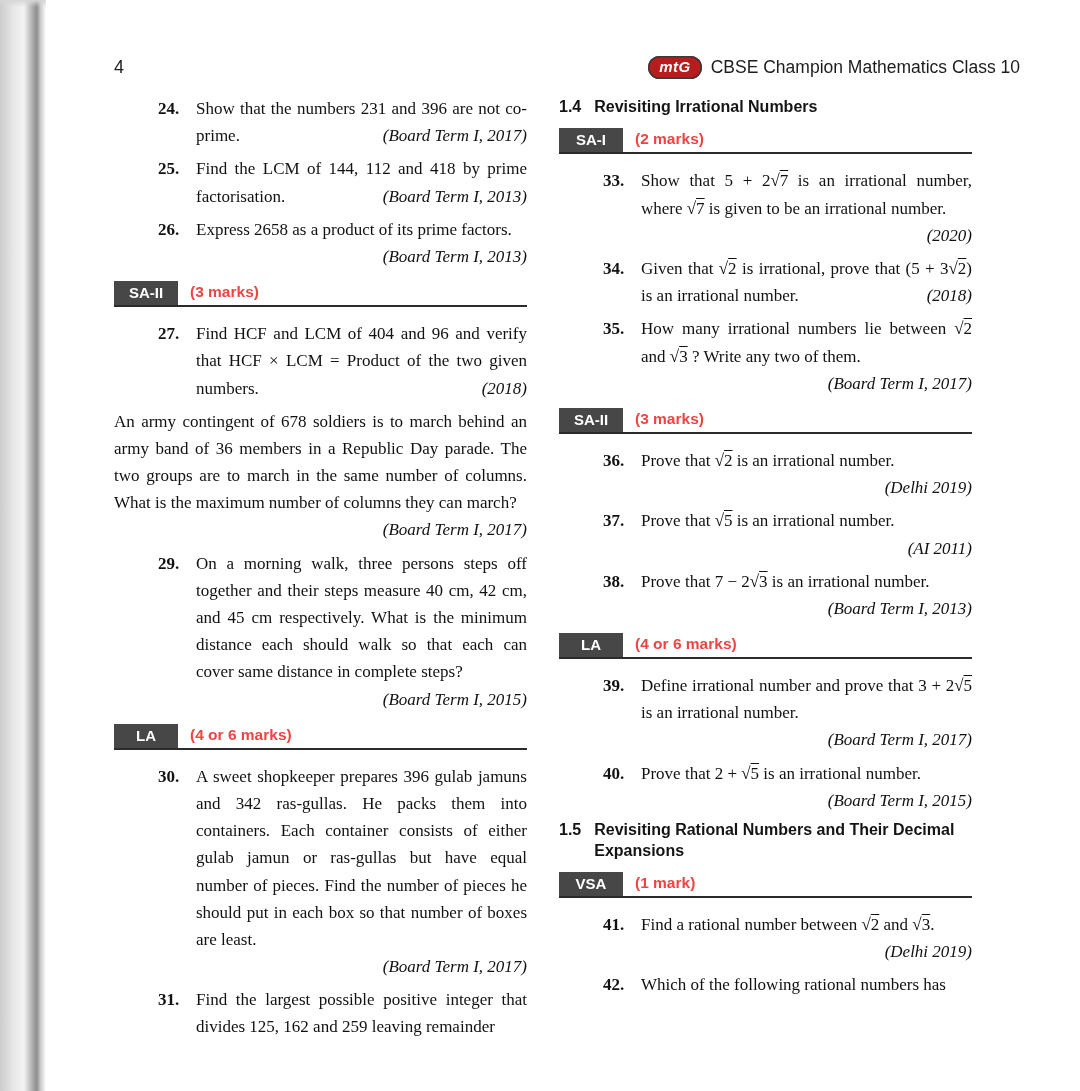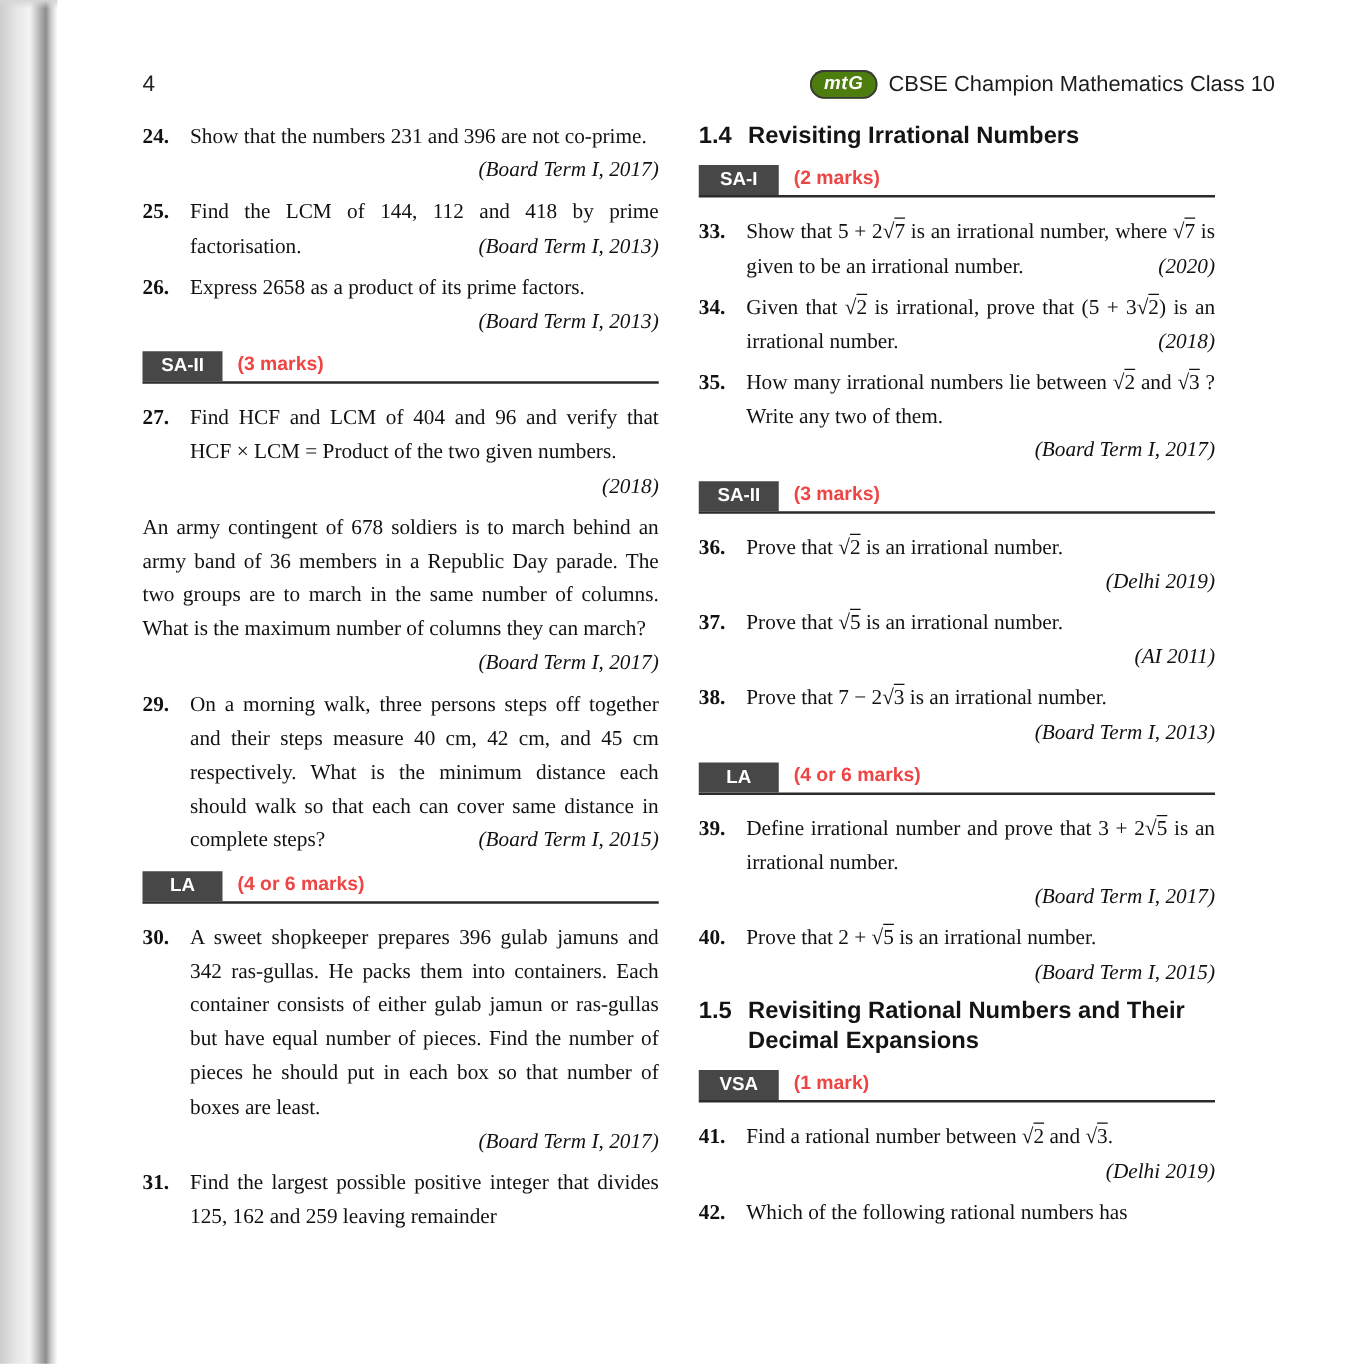--- a/index.html
+++ b/index.html
@@ -27,33 +27,33 @@
     background: #fff;
   }
   .header {
     display: flex; align-items: center; justify-content: space-between;
     margin: 56px 60px 0 68px;
     font-family: "Liberation Sans", sans-serif;
   }
   .page-num { font-size: 18px; color: #222; }
   .brand { display: flex; align-items: center; gap: 9px; }
   .logo-pill {
-    background: #4d7c0f; color: #fff;
+    background: #b91c1c; color: #fff;
     font-style: italic; font-weight: bold;
     border-radius: 12px; padding: 2px 11px 4px;
     font-size: 15px; letter-spacing: 0.5px;
     box-shadow: inset 0 0 0 1.5px #3a3a3a;
   }
   .book-title { font-size: 17.5px; color: #1c1c1c; }
 
   .content { display: flex; gap: 32px; margin: 16px 60px 0 68px; }
   .col { width: 413px; }
 
   .q { display: flex; margin: 0 0 6px; }
-  .qnum { font-weight: bold; width: 38px; flex: 0 0 38px; font-size: 17px; line-height: 1.6; }
+  .qnum { font-weight: bold; width: 38px; flex: 0 0 38px; font-size: 17px; line-height: 1.6; margin-left: 44px; }
   .qbody { flex: 1; font-size: 17px; line-height: 1.6; text-align: justify; }
   .cite { font-style: italic; float: right; margin-left: 10px; white-space: nowrap; }
   .cite.block { float: none; display: block; text-align: right; margin-left: 0; }
   .ol { text-decoration: overline; text-decoration-thickness: 1px; }
 
   .badge-row {
     border-bottom: 2px solid var(--rule, #2b2b2b);
     margin: 11px 0 13px;
     display: flex; align-items: flex-end; gap: 12px;
     font-family: "Liberation Sans", sans-serif;
@@ -61,21 +61,21 @@
   .badge {
     background: var(--badge-bg, #474747); color: var(--badge-text, #ffffff);
     font-weight: bold; font-size: 15px;
     padding: 3px 3px 4px; min-width: 64px; text-align: center;
   }
   .marks { font-weight: bold; font-size: 15.5px; padding-bottom: 4px; color: #ef4444; }
 
   .sec-h {
     display: flex; gap: 13px;
     font-family: "Liberation Sans", sans-serif;
-    font-weight: bold; font-size: 19px; color: #141414;
+    font-weight: bold; font-size: 16px; color: #141414;
     margin: 2px 0 10px; line-height: 1.28;
   }
   .sec-num { flex: 0 0 auto; }
 </style>
 </head>
 <body>
 
 <div class="scan-edge"></div>
 <div class="scan-edge-top"></div>
 

